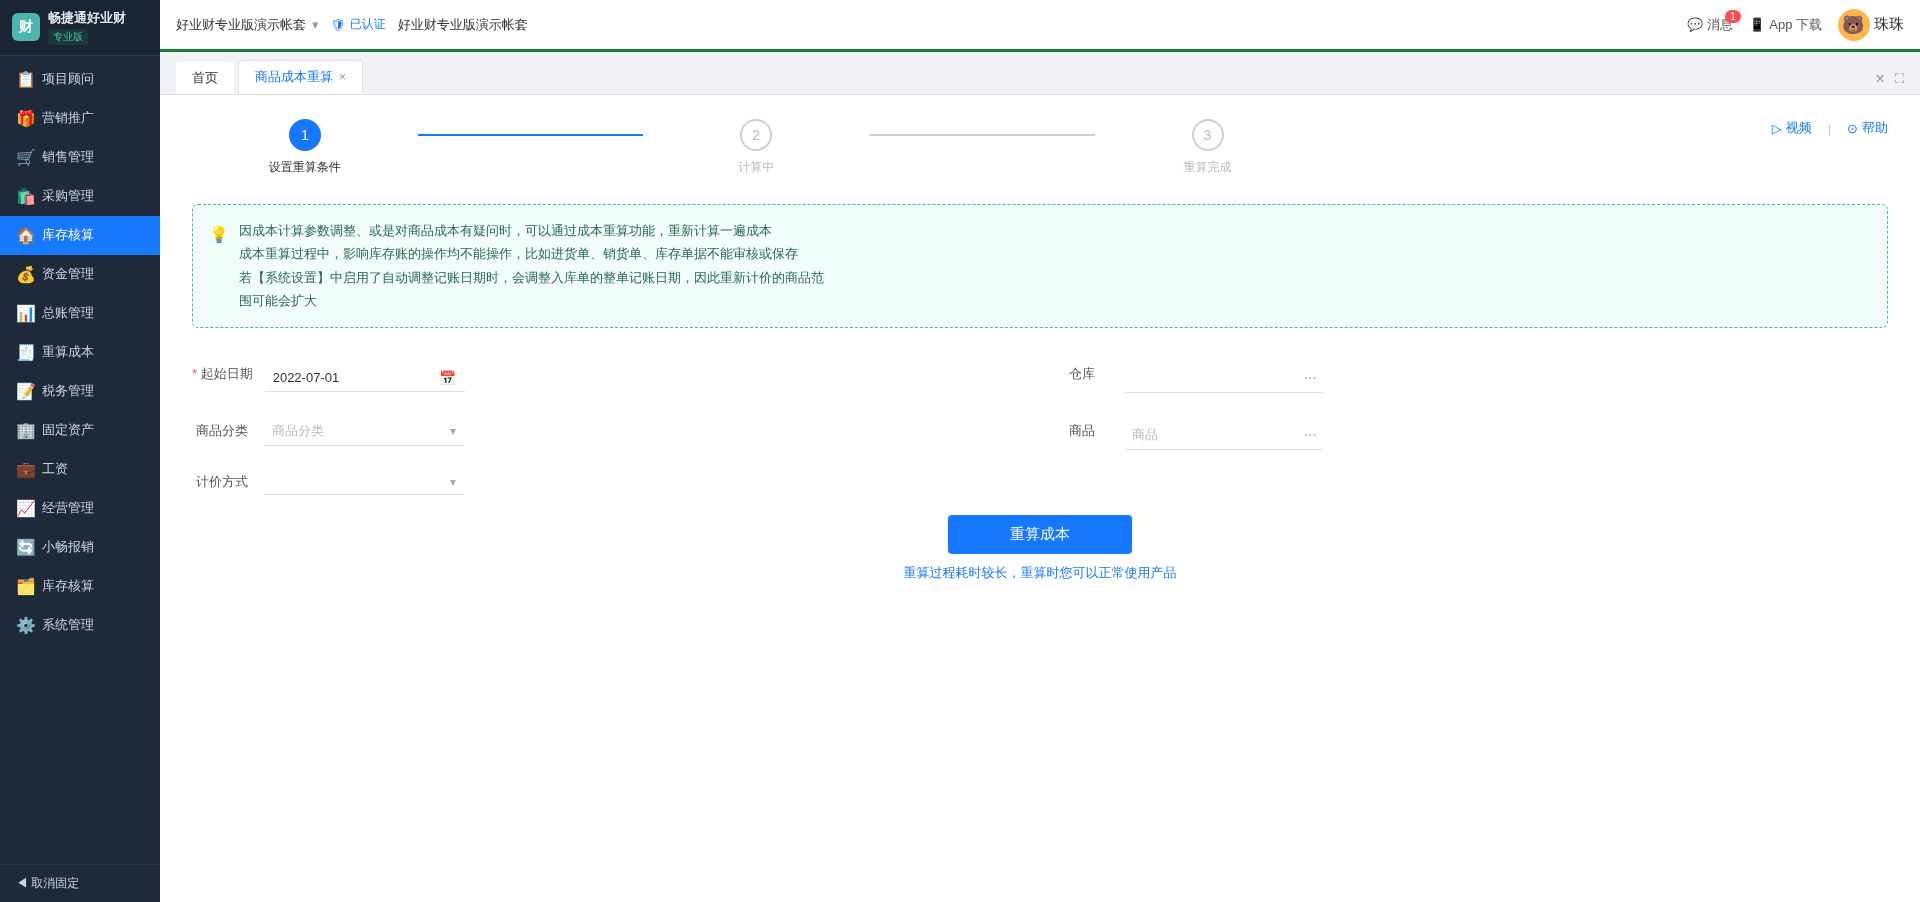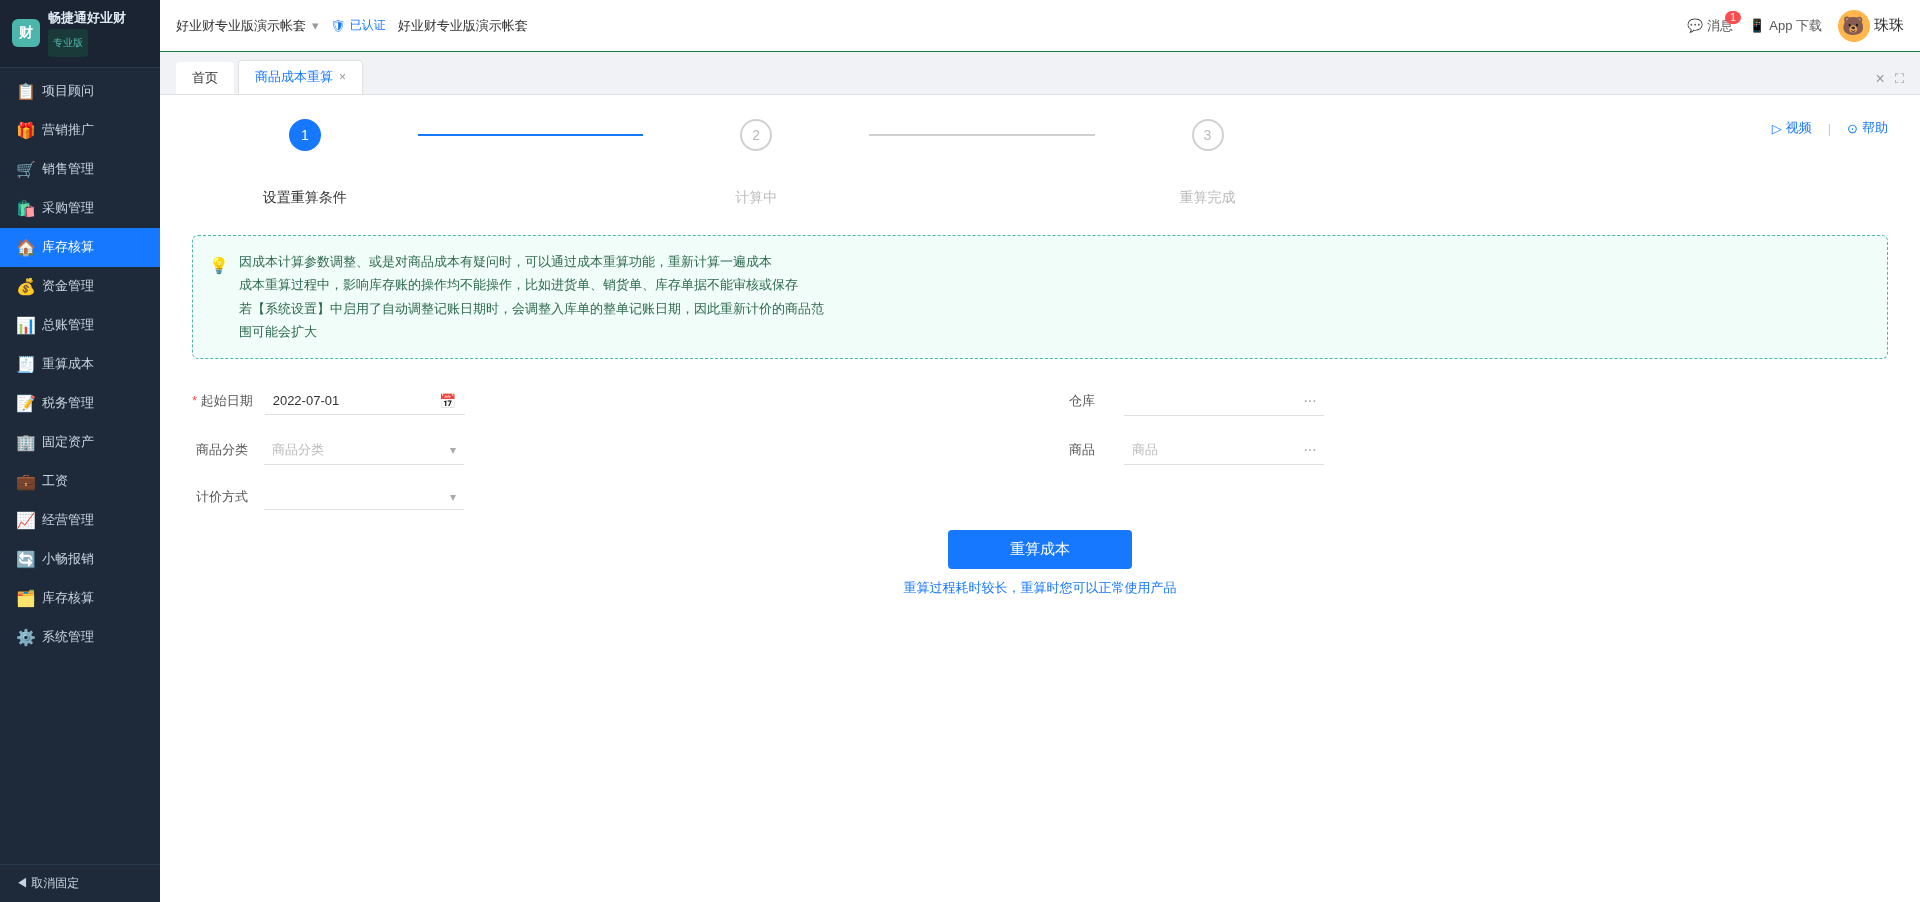--- a/index.html
+++ b/index.html
@@ -26,21 +26,21 @@
       min-height: 52px;
     }
     .sidebar-logo {
       width: 28px; height: 28px;
       background: #4db6ac;
       border-radius: 6px;
       display: flex; align-items: center; justify-content: center;
       color: white; font-size: 14px; font-weight: bold;
     }
     .sidebar-brand { font-size: 13px; color: #e0eaf4; font-weight: 600; line-height: 1.3; }
-    .sidebar-edition { font-size: 10px; color: #4db6ac; background: #1a3a3a; padding: 7px 5px; border-radius: 3px; display: inline-block; margin-top: 2px; }
+    .sidebar-edition { font-size: 10px; color: #4db6ac; background: #1a3a3a; padding: 1px 5px; border-radius: 3px; display: inline-block; margin-top: 2px; }
     .sidebar-nav { flex: 1; overflow-y: auto; padding: 4px 0; }
     .sidebar-nav::-webkit-scrollbar { width: 4px; }
     .sidebar-nav::-webkit-scrollbar-thumb { background: #2a3a4e; }
     .nav-item {
       display: flex; align-items: center; gap: 8px;
       padding: 10px 16px;
       cursor: pointer; color: #c8d4e0; font-size: 13px;
       transition: background 0.2s;
     }
     .nav-item.active { background: #1677ff; color: white; }
@@ -62,21 +62,21 @@
       overflow: hidden;
     }
 
     
     .topbar {
       background: white;
       height: 52px;
       display: flex;
       align-items: center;
       padding: 0 16px;
-      border-bottom: 1px solid #15803d;
+      border-bottom: 3px solid #15803d;
       gap: 12px;
     }
     .topbar-account {
       display: flex; align-items: center; gap: 6px;
       font-size: 13px; color: #333;
     }
     .topbar-verified {
       display: flex; align-items: center; gap: 4px;
       color: #1677ff; font-size: 12px;
     }
@@ -134,21 +134,21 @@
       gap: 8px; position: relative; flex: 1;
     }
     .step-circle {
       width: 32px; height: 32px; border-radius: 50%;
       border: 2px solid #d0d0d0;
       display: flex; align-items: center; justify-content: center;
       font-size: 14px; color: #bbb; background: white;
       position: relative; z-index: 2;
     }
     .step-circle.active { background: #1677ff; border-color: #1677ff; color: white; }
-    .step-label { font-size: 14px; color: #333; white-space: nowrap; margin-top: 30px; }
+    .step-label { font-size: 12px; color: #333; white-space: nowrap; }
     .step-label.inactive { color: #bbb; }
     .step-line {
       flex: 1; height: 2px; background: #d0d0d0;
       margin-top: 15px; position: relative; z-index: 1;
     }
     .step-line.active { background: #1677ff; }
 
     
     .info-box {
       background: #f0fdf8;
@@ -169,21 +169,21 @@
       display: flex; align-items: center; gap: 24px; margin-bottom: 20px;
     }
     .form-field {
       display: flex; align-items: center; gap: 12px; flex: 1;
     }
     .form-label { color: #555; font-size: 13px; white-space: nowrap; min-width: 60px; text-align: center; }
     .form-label.required::before { content: '* '; color: #ff4d4f; }
     .form-input-wrapper {
       display: flex; align-items: center;
       border-bottom: 1px solid #e0e0e0; padding: 5px 8px;
-      min-width: 200px; gap: 8px;
+      min-width: 200px; gap: 8px; margin-top: 8px;
     }
     .form-input-text { font-size: 13px; color: #333; flex: 1; }
     .form-input-placeholder { font-size: 13px; color: #bbb; flex: 1; }
     .calendar-icon { color: #1677ff; cursor: pointer; font-size: 14px; }
     .dots-icon { color: #aaa; cursor: pointer; font-size: 16px; letter-spacing: -1px; }
     .select-wrapper {
       display: flex; align-items: center;
       border-bottom: 1px solid #e0e0e0; padding: 5px 8px;
       min-width: 200px; cursor: pointer;
     }

